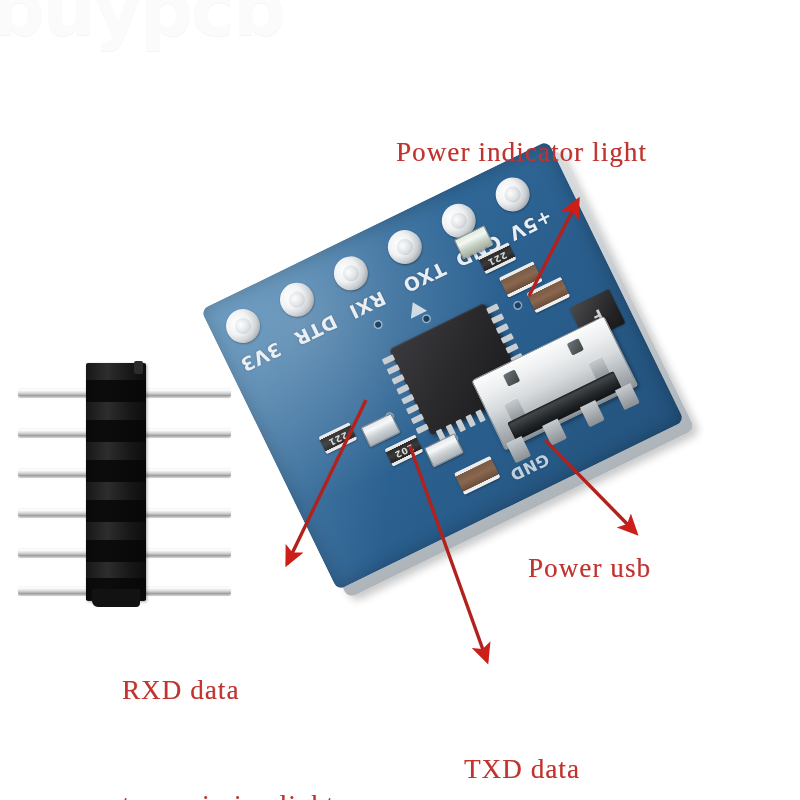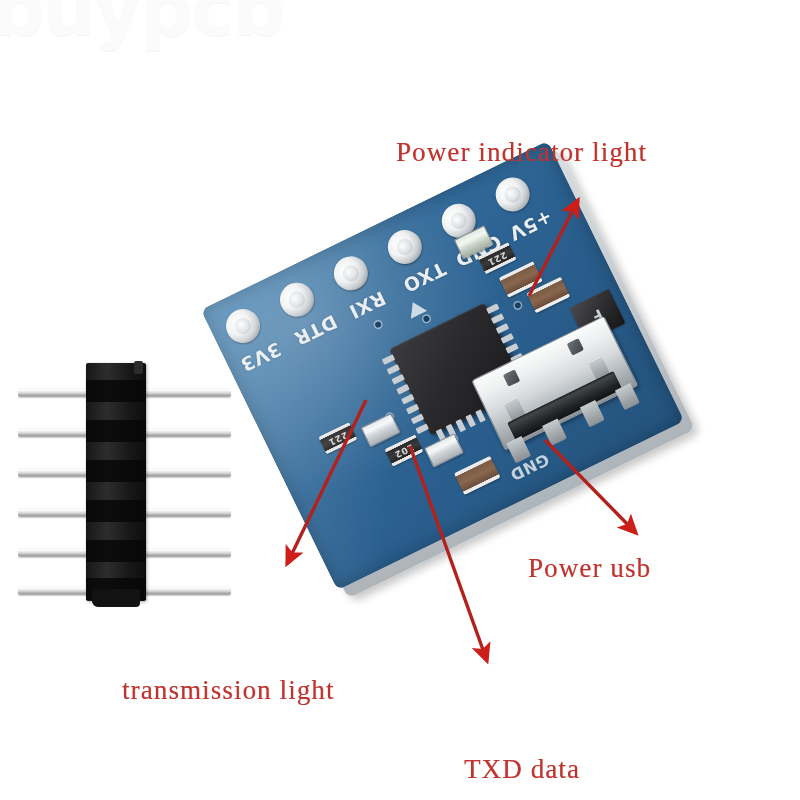--- a/index.html
+++ b/index.html
@@ -448,20 +448,21 @@
     <line x1="545" y1="440" x2="636" y2="533" stroke="#b3211c" stroke-width="3.4" marker-end="url(#ah)"></line>
     <line x1="366" y1="400" x2="287" y2="564" stroke="#b3211c" stroke-width="3.4" marker-end="url(#ah)"></line>
     <line x1="410" y1="446" x2="487" y2="661" stroke="#b3211c" stroke-width="3.4" marker-end="url(#ah)"></line>
   </svg>
 
   <div class="anno l-power">Power indicator light</div>
 
   <div class="anno l-micro">Power usb</div>
 
   <div class="anno l-rxd">
+    <div>RXD data</div>
     <div>transmission light</div>
   </div>
 
   <div class="anno l-txd">
     <div>TXD data</div>
     
   </div>
 
 </div>
 

